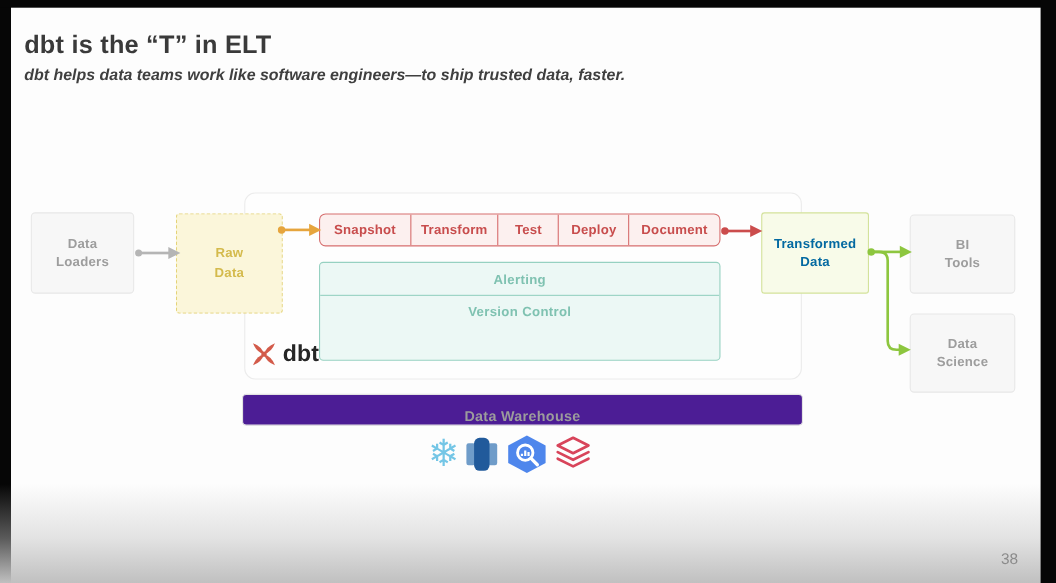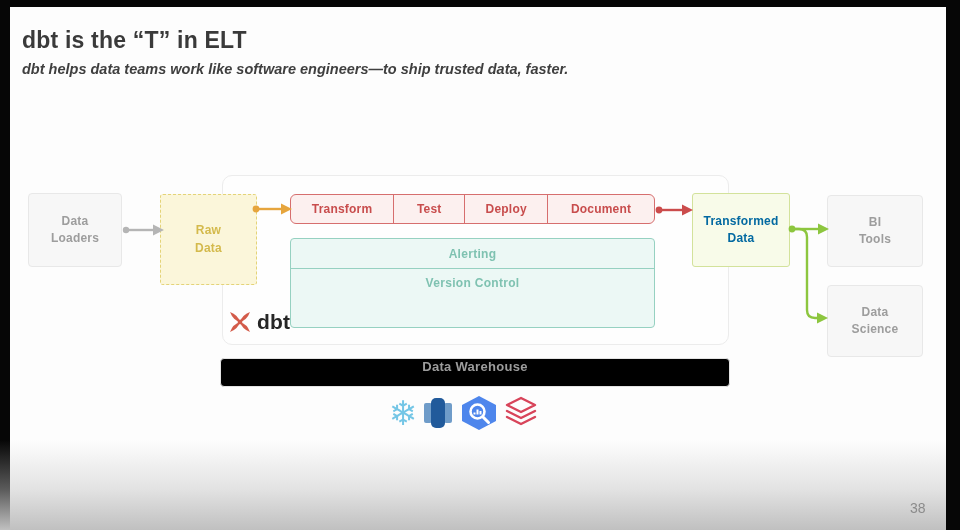--- a/index.html
+++ b/index.html
@@ -72,22 +72,22 @@
     background:#ecf8f5; border:1.5px solid #96d1c1; border-radius:4px; overflow:hidden;
   }
   .services .row {
     height:29px; display:flex; align-items:center; justify-content:center;
     color:#7fc2b1; font-weight:bold; font-size:12px; letter-spacing:.3px;
   }
   .services .row + .row { border-top:1.5px solid #96d1c1; }
 
   .warehouse {
     position:absolute; left:220px; top:358px; width:510px; height:29px; z-index:2;
-    display:flex; align-items:flex-start; justify-content:center;
-    background:#000000; border:1px solid #e3e3e3; border-radius:4px;
+    display:flex; align-items:flex-end; justify-content:center;
+    background:#4c1d95; border:1px solid #e3e3e3; border-radius:4px;
     color:#9c9c9c; font-weight:bold; font-size:13px; letter-spacing:.3px;
   }
 
   .dbt-logo { position:absolute; left:227px; top:309px; z-index:3; display:flex; align-items:center; }
   .dbt-logo .mark { width:26px; height:26px; }
   .dbt-logo .word { font-size:21px; font-weight:bold; color:#262626; margin-left:4px; letter-spacing:.2px; }
 
   .icons-row { position:absolute; left:389px; top:393px; width:160px; height:40px; z-index:2;
                display:flex; align-items:center; gap:3px; }
   .wh-icon { display:flex; align-items:center; justify-content:center; }
@@ -110,20 +110,21 @@
   <div class="node dbt-container"></div>
 
   <div class="node gray-node n-data-loaders">
     <span class="lbl" style="width:54px">Data Loaders</span>
   </div>
   <div class="node n-raw-data">
     <span class="lbl" style="width:40px">Raw Data</span>
   </div>
 
   <div class="pipeline">
+    <div class="seg seg-0">Snapshot</div>
     <div class="seg seg-1">Transform</div>
     <div class="seg seg-2">Test</div>
     <div class="seg seg-3">Deploy</div>
     <div class="seg seg-4">Document</div>
   </div>
 
   <div class="services">
     <div class="row">Alerting</div>
     <div class="row">Version Control</div>
   </div>

